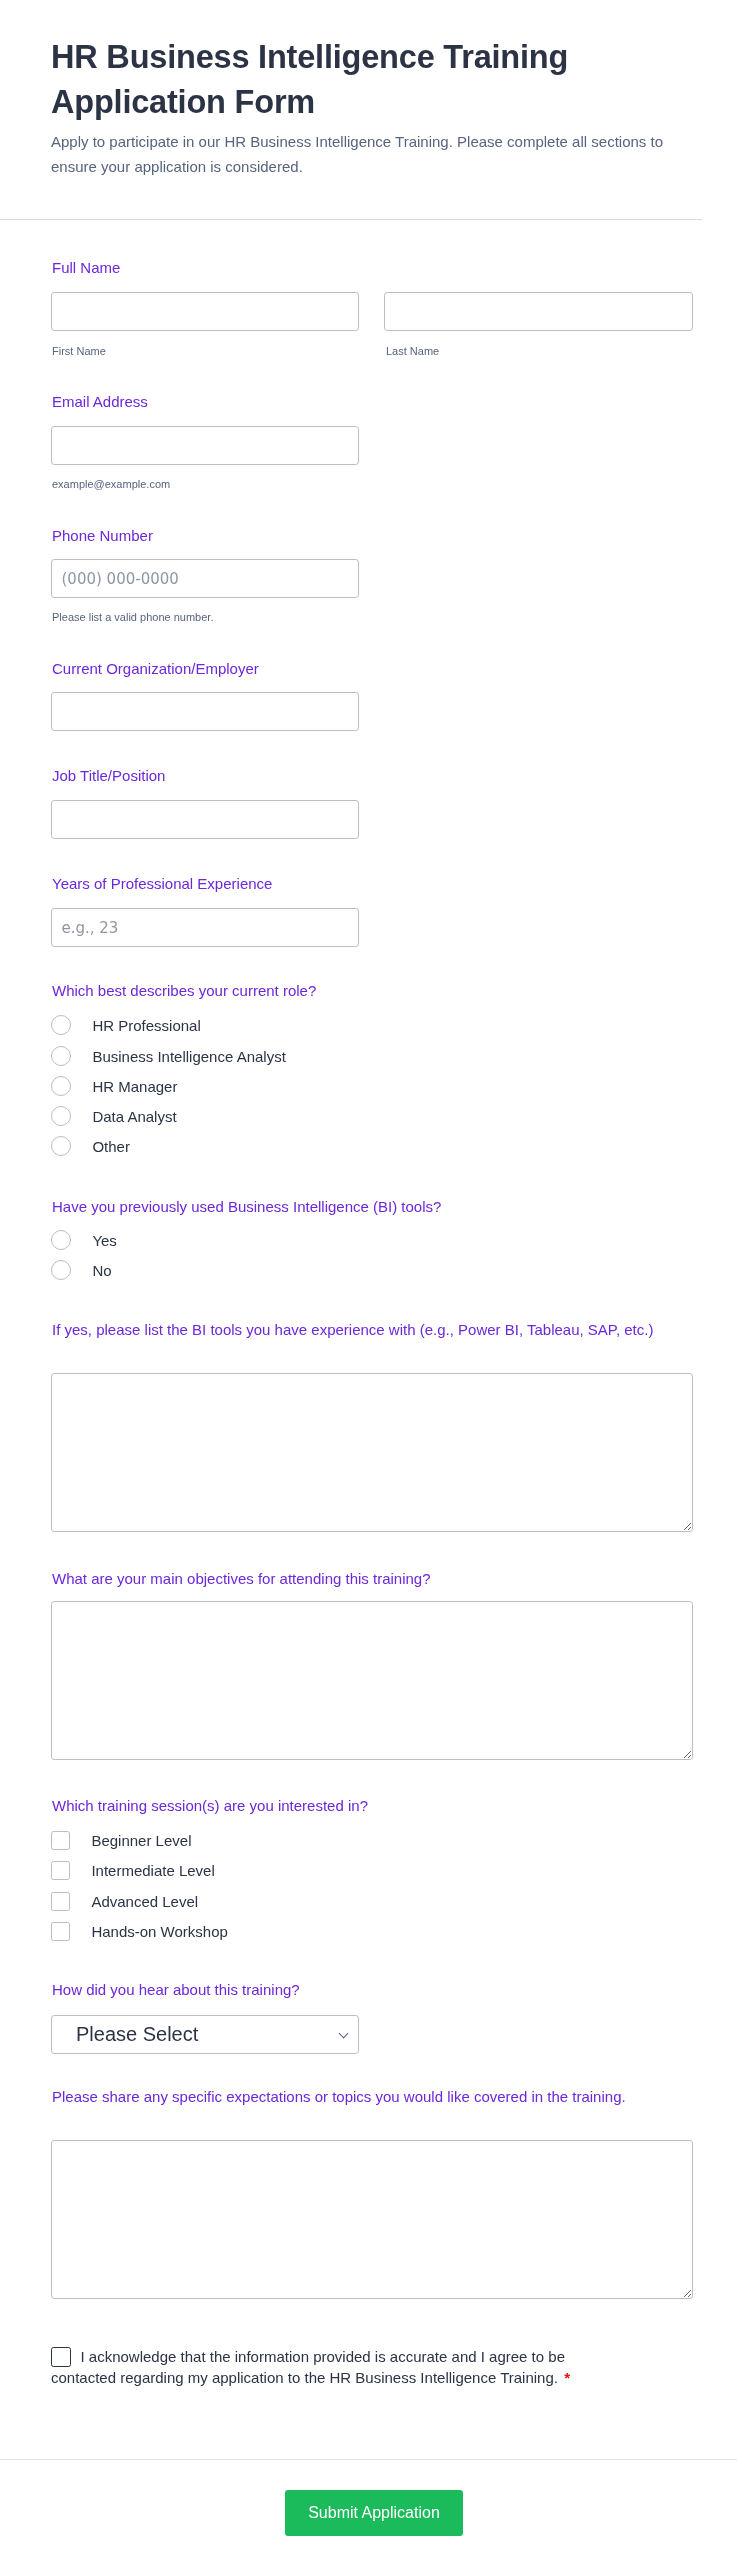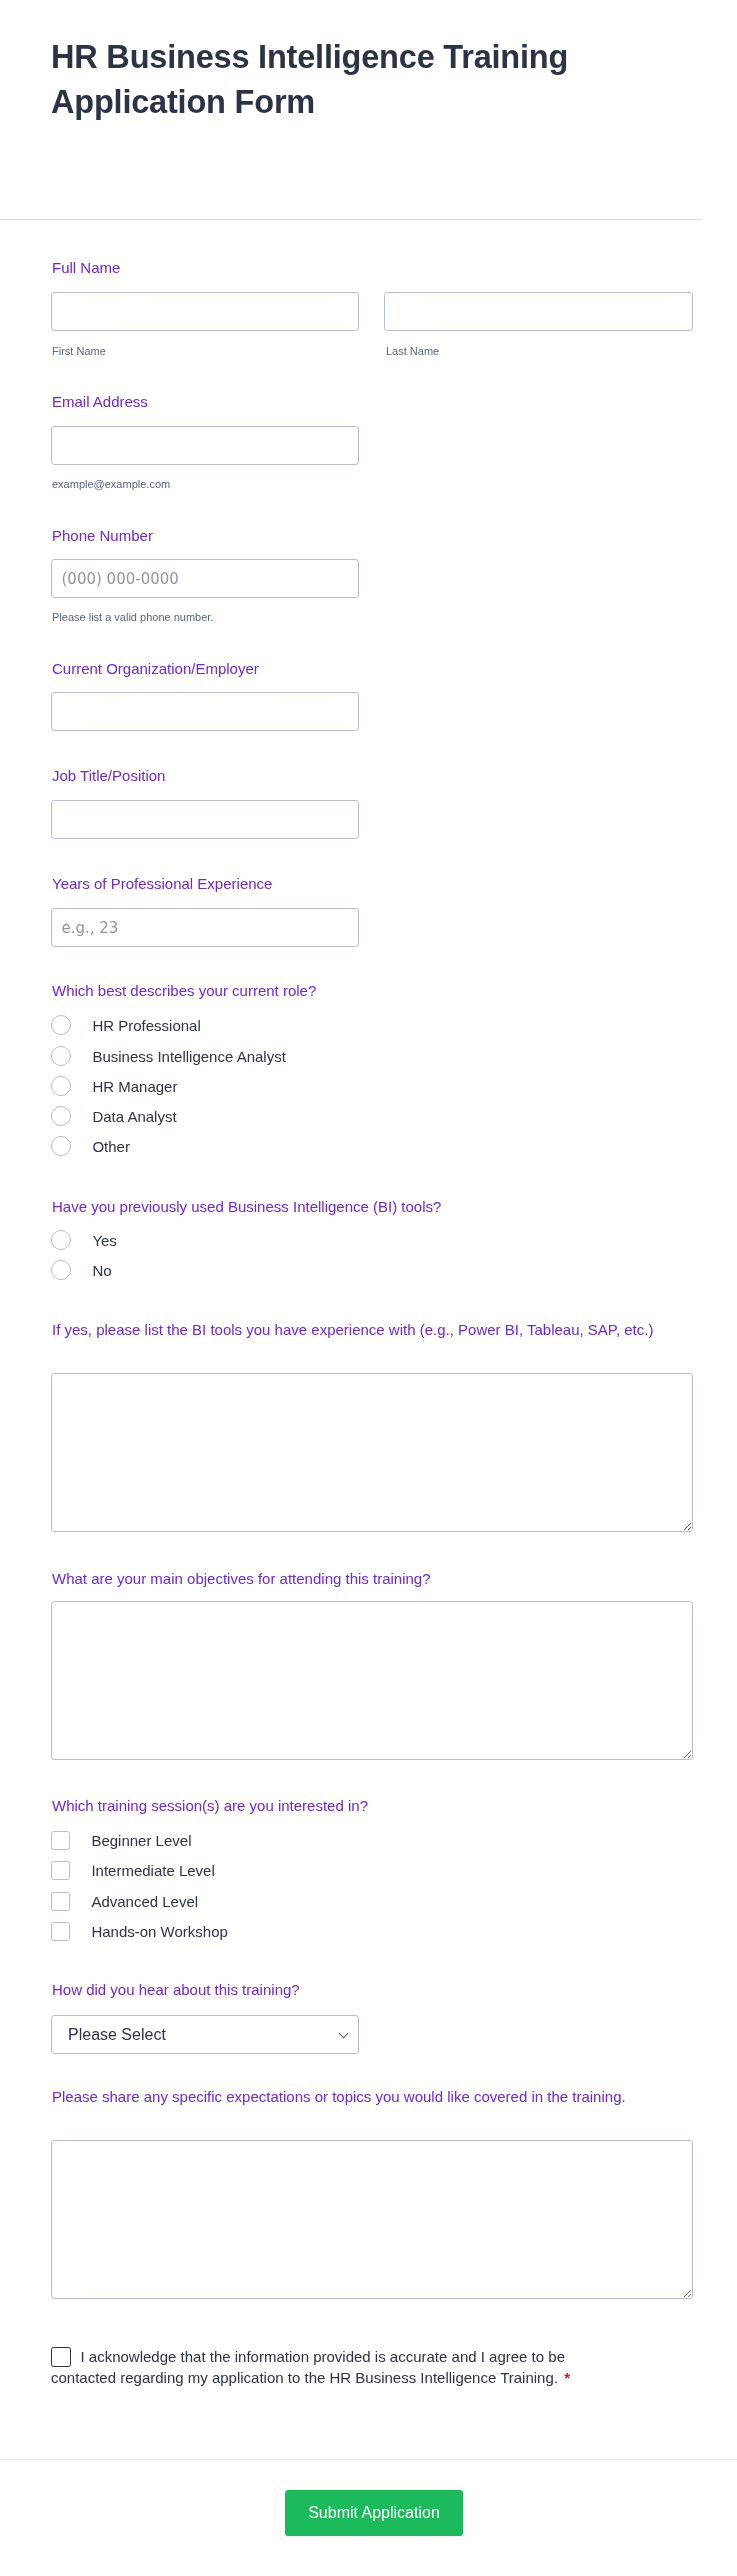--- a/index.html
+++ b/index.html
@@ -18,35 +18,36 @@
   .input::placeholder { color: #8f96a3; }
   .input.w-half { width: 308px; }
 
   .textarea { position: absolute; left: 51px; width: 642px; height: 159px; border: 0.8px solid #b8bdc9; border-radius: 3.2px; background: #fff; resize: both; }
 
   .option { position: absolute; left: 51px; height: 22px; display: flex; align-items: center; cursor: pointer; text-align: right; }
   .radio { width: 20px; height: 20px; border: 0.8px solid #b8bdc9; border-radius: 50%; background: #fff; }
   .checkbox { width: 19px; height: 19px; border: 0.8px solid #b8bdc9; border-radius: 2.4px; background: #fff; }
   .opt-label { margin-left: 21.4px; font-size: 15px; color: #2c3345; }
 
-  .select { position: absolute; left: 51px; top: 2015px; width: 308px; height: 39px; border: 0.8px solid #b8bdc9; border-radius: 3.2px; background: #fff; display: flex; align-items: center; padding-left: 16px; font-size: 16px; color: #2c3345; cursor: pointer; }
+  .select { position: absolute; left: 51px; top: 2015px; width: 308px; height: 39px; border: 0.8px solid #b8bdc9; border-radius: 3.2px; background: #fff; display: flex; align-items: center; padding-left: 24px; font-size: 20px; color: #2c3345; cursor: pointer; }
   .chev { position: absolute; right: 11px; top: 14.3px; width: 7.1px; height: 7.1px; border-right: 1.6px solid #57647e; border-bottom: 1.6px solid #57647e; transform: rotate(45deg); }
 
   .ack { position: absolute; left: 51px; top: 2346px; width: 579px; font-size: 15px; line-height: 21.4px; color: #2c3345; }
   .ack-box { display: inline-block; width: 20px; height: 20px; border: 1.2px solid #2c3345; border-radius: 2.4px; vertical-align: -4.8px; margin-right: 9.5px; background: #fff; }
   .req { color: #e8120c; margin-left: 6.3px; font-weight: bold; }
 
   .footer-divider { position: absolute; left: 0; top: 2459px; width: 737px; height: 0.8px; background: #e3e5ec; }
   .submit { position: absolute; left: 285px; top: 2490px; width: 178px; height: 46px; background: #1bbb5c; border: none; border-radius: 3.2px; color: #fff; font-size: 16px; font-family: "Liberation Sans", sans-serif; cursor: pointer; }
 </style>
 </head>
 <body>
 
 <div class="header">
   <h1 class="title">HR Business Intelligence Training Application Form</h1>
+  <p class="subtitle">Apply to participate in our HR Business Intelligence Training. Please complete all sections to ensure your application is considered.</p>
 </div>
 
 <label class="label" style="top:258px">Full Name</label>
 <input class="input w-half" style="left: 51px; top: 292px;" type="text" placeholder="">
 <input class="input w-half" style="left: 384px; top: 292px; width: 309px;" type="text" placeholder="">
 <span class="sublabel" style="left:52px; top:344px">First Name</span>
 <span class="sublabel" style="left:386px; top:344px">Last Name</span>
 
 <label class="label" style="top:392px">Email Address</label>
 <input class="input w-half" style="left: 51px; top: 426px;" type="email" placeholder="">

